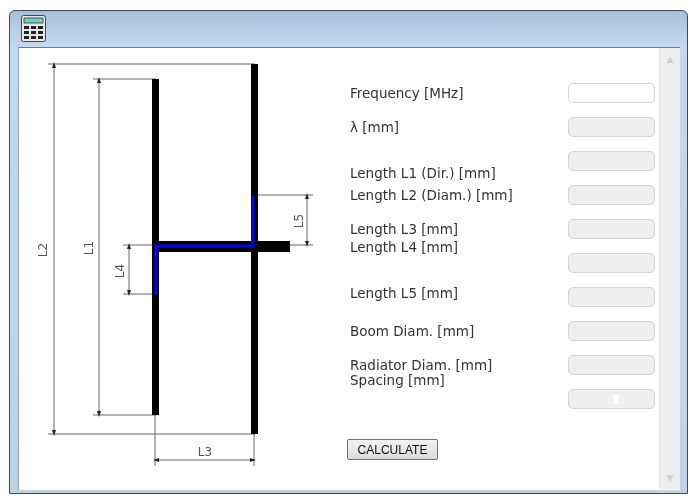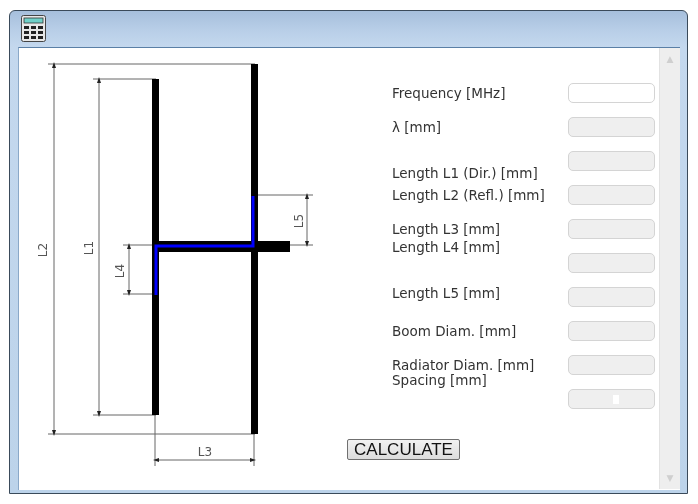--- a/index.html
+++ b/index.html
@@ -3,24 +3,24 @@
 <meta charset="utf-8">
 <style>
   html, body { margin:0; padding:0; }
   body { width:698px; height:504px; position:relative; overflow:hidden; background:#ffffff; font-family:"DejaVu Sans", sans-serif; }
   .window { position:absolute; left:9px; top:10px; width:679px; height:484px; border:1px solid #3a4a5a; border-radius:6px 6px 0 0; background:linear-gradient(#a6bfdc 0px, #b9cfe8 20px, #c4d8ee 36px, #bcd3ea 100%); box-sizing:border-box; }
   .titlebar { position:absolute; left:0; top:0; right:0; height:36px; }
   .app-icon { position:absolute; left:11px; top:4px; width:25px; height:27px; }
   .client { position:absolute; left:8px; top:36px; width:662px; height:443px; background:#ffffff; border-top:1px solid #5a7fa6; border-left:1px solid #8aa8c8; box-sizing:border-box; }
   .diagram { position:absolute; left:0; top:0; }
   .form { position:absolute; left:0; top:0; }
-  .row-label { position:absolute; left:331px; font-size:13.5px; color:#333; white-space:nowrap;margin-left:42px; }
+  .row-label { position:absolute; left:331px; font-size:13.5px; color:#333; white-space:nowrap; }
   .field { position:absolute; left:549px; width:87px; height:20px; border:1px solid #d4d4d4; border-radius:5px; background:#efefef; box-sizing:border-box; font-size:12px; padding:2px 5px; }
   .field.editable { background:#ffffff; }
-  .calc-btn { position:absolute; left:328px; top:391px; width:113px; height:21px; border:1px solid #707070; border-radius:2px; background:linear-gradient(#f2f2f2,#dcdcdc); font-family:"Liberation Sans", sans-serif; font-size:17px; color:#111; padding:0; box-sizing:border-box; }
+  .calc-btn { position:absolute; left:328px; top:391px; width:91px; height:21px; border:1px solid #707070; border-radius:2px; background:linear-gradient(#f2f2f2,#dcdcdc); font-family:"Liberation Sans", sans-serif; font-size:12px; color:#111; padding:0; box-sizing:border-box; }
   .scrollbar { position:absolute; left:640px; top:0px; width:21px; height:441px; background:#eeeeee; border-left:1px solid #e2e2e2; box-sizing:border-box; }
   .scroll-arrow { position:absolute; left:4px; width:12px; height:10px; color:#cfcfcf; font-size:9px; text-align:center; line-height:10px; }
   .cursor-mark { position:absolute; left:44px; top:5px; width:6px; height:9px; background:#ffffff; }
 </style>
 </head>
 <body>
 
 <div class="window">
   <div class="titlebar">
     <svg class="app-icon" viewBox="0 0 25 27">
@@ -89,21 +89,21 @@
     <div class="form">
       <span class="row-label" style="top:37px">Frequency [MHz]</span>
       <input class="field editable" style="top: 35px;" value="">
 
       <span class="row-label" style="top:71px">λ [mm]</span>
       <input class="field" style="top: 69px;" readonly="" value="">
 
       <span class="row-label" style="top:117px">Length L1 (Dir.) [mm]</span>
       <input class="field" style="top: 103px;" readonly="" value="">
 
-      <span class="row-label" style="top:139px">Length L2 (Refl.) [mm]</span>
+      <span class="row-label" style="top:139px">Length L2 (Diam.) [mm]</span>
       <input class="field" style="top: 137px;" readonly="" value="">
 
       <span class="row-label" style="top:173px">Length L3 [mm]</span>
       <input class="field" style="top: 171px;" readonly="" value="">
 
       <span class="row-label" style="top:191px">Length L4 [mm]</span>
       <input class="field" style="top: 205px;" readonly="" value="">
 
       <span class="row-label" style="top:237px">Length L5 [mm]</span>
       <input class="field" style="top: 239px;" readonly="" value="">

